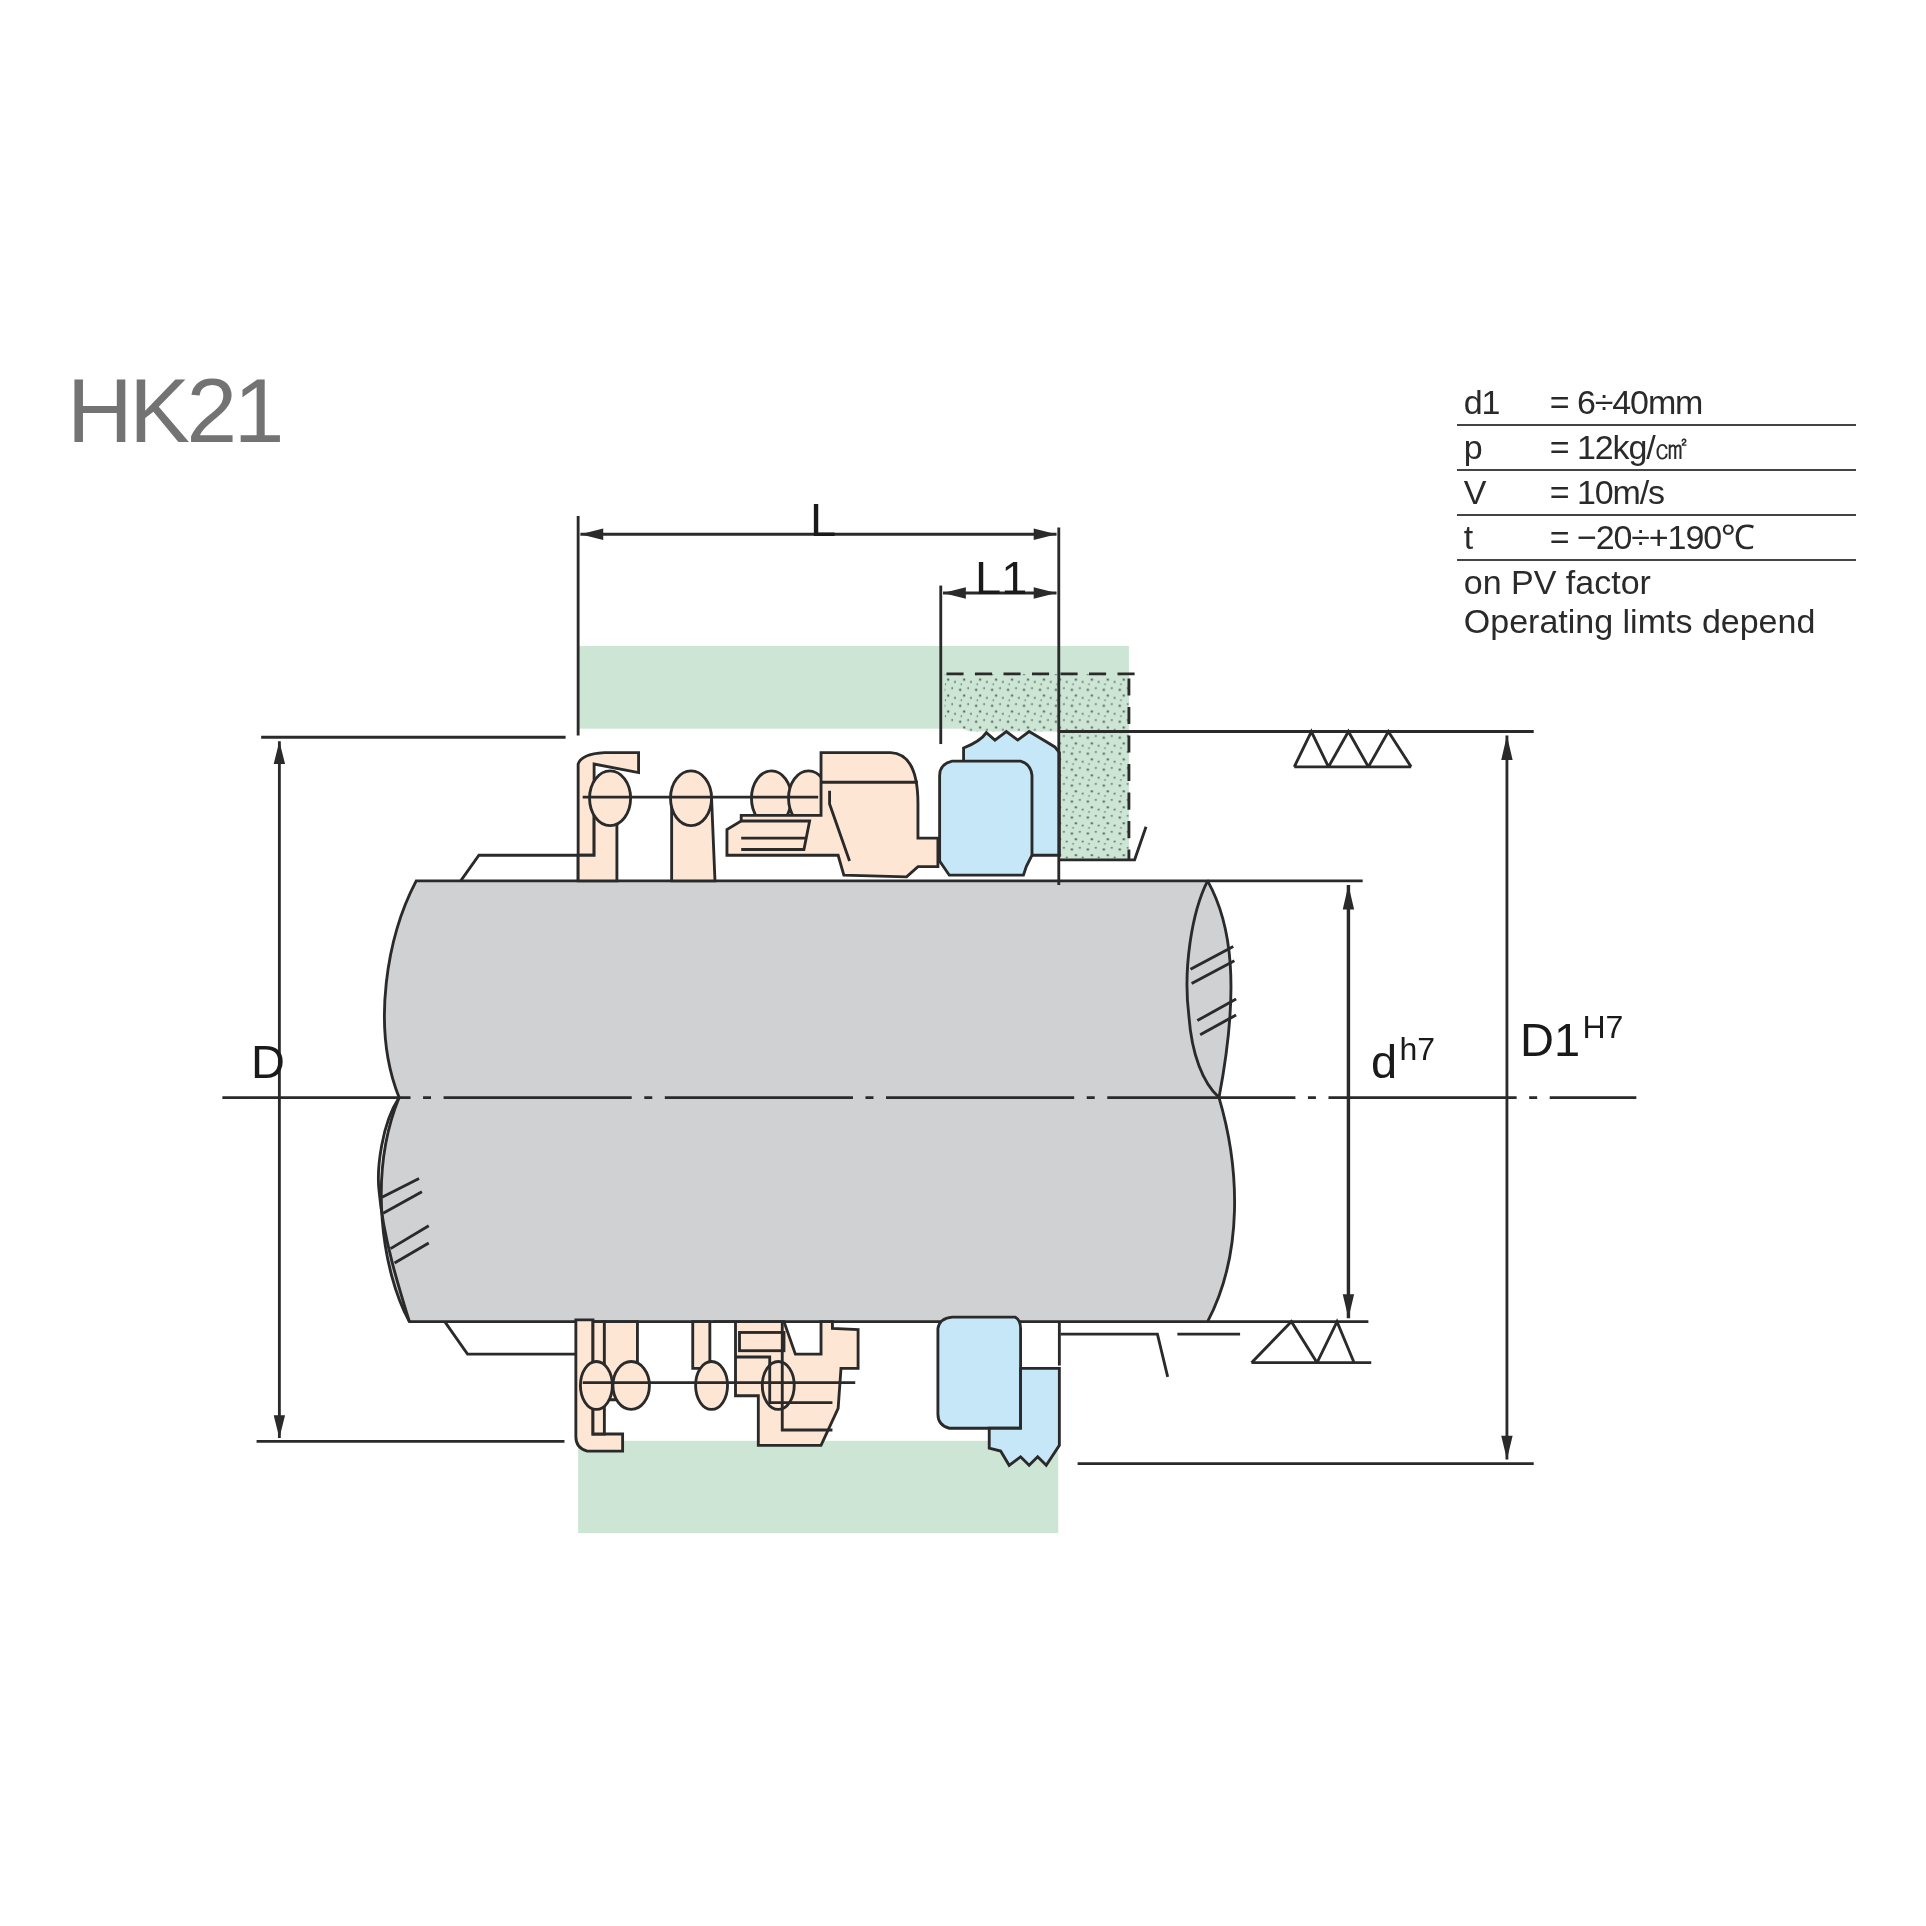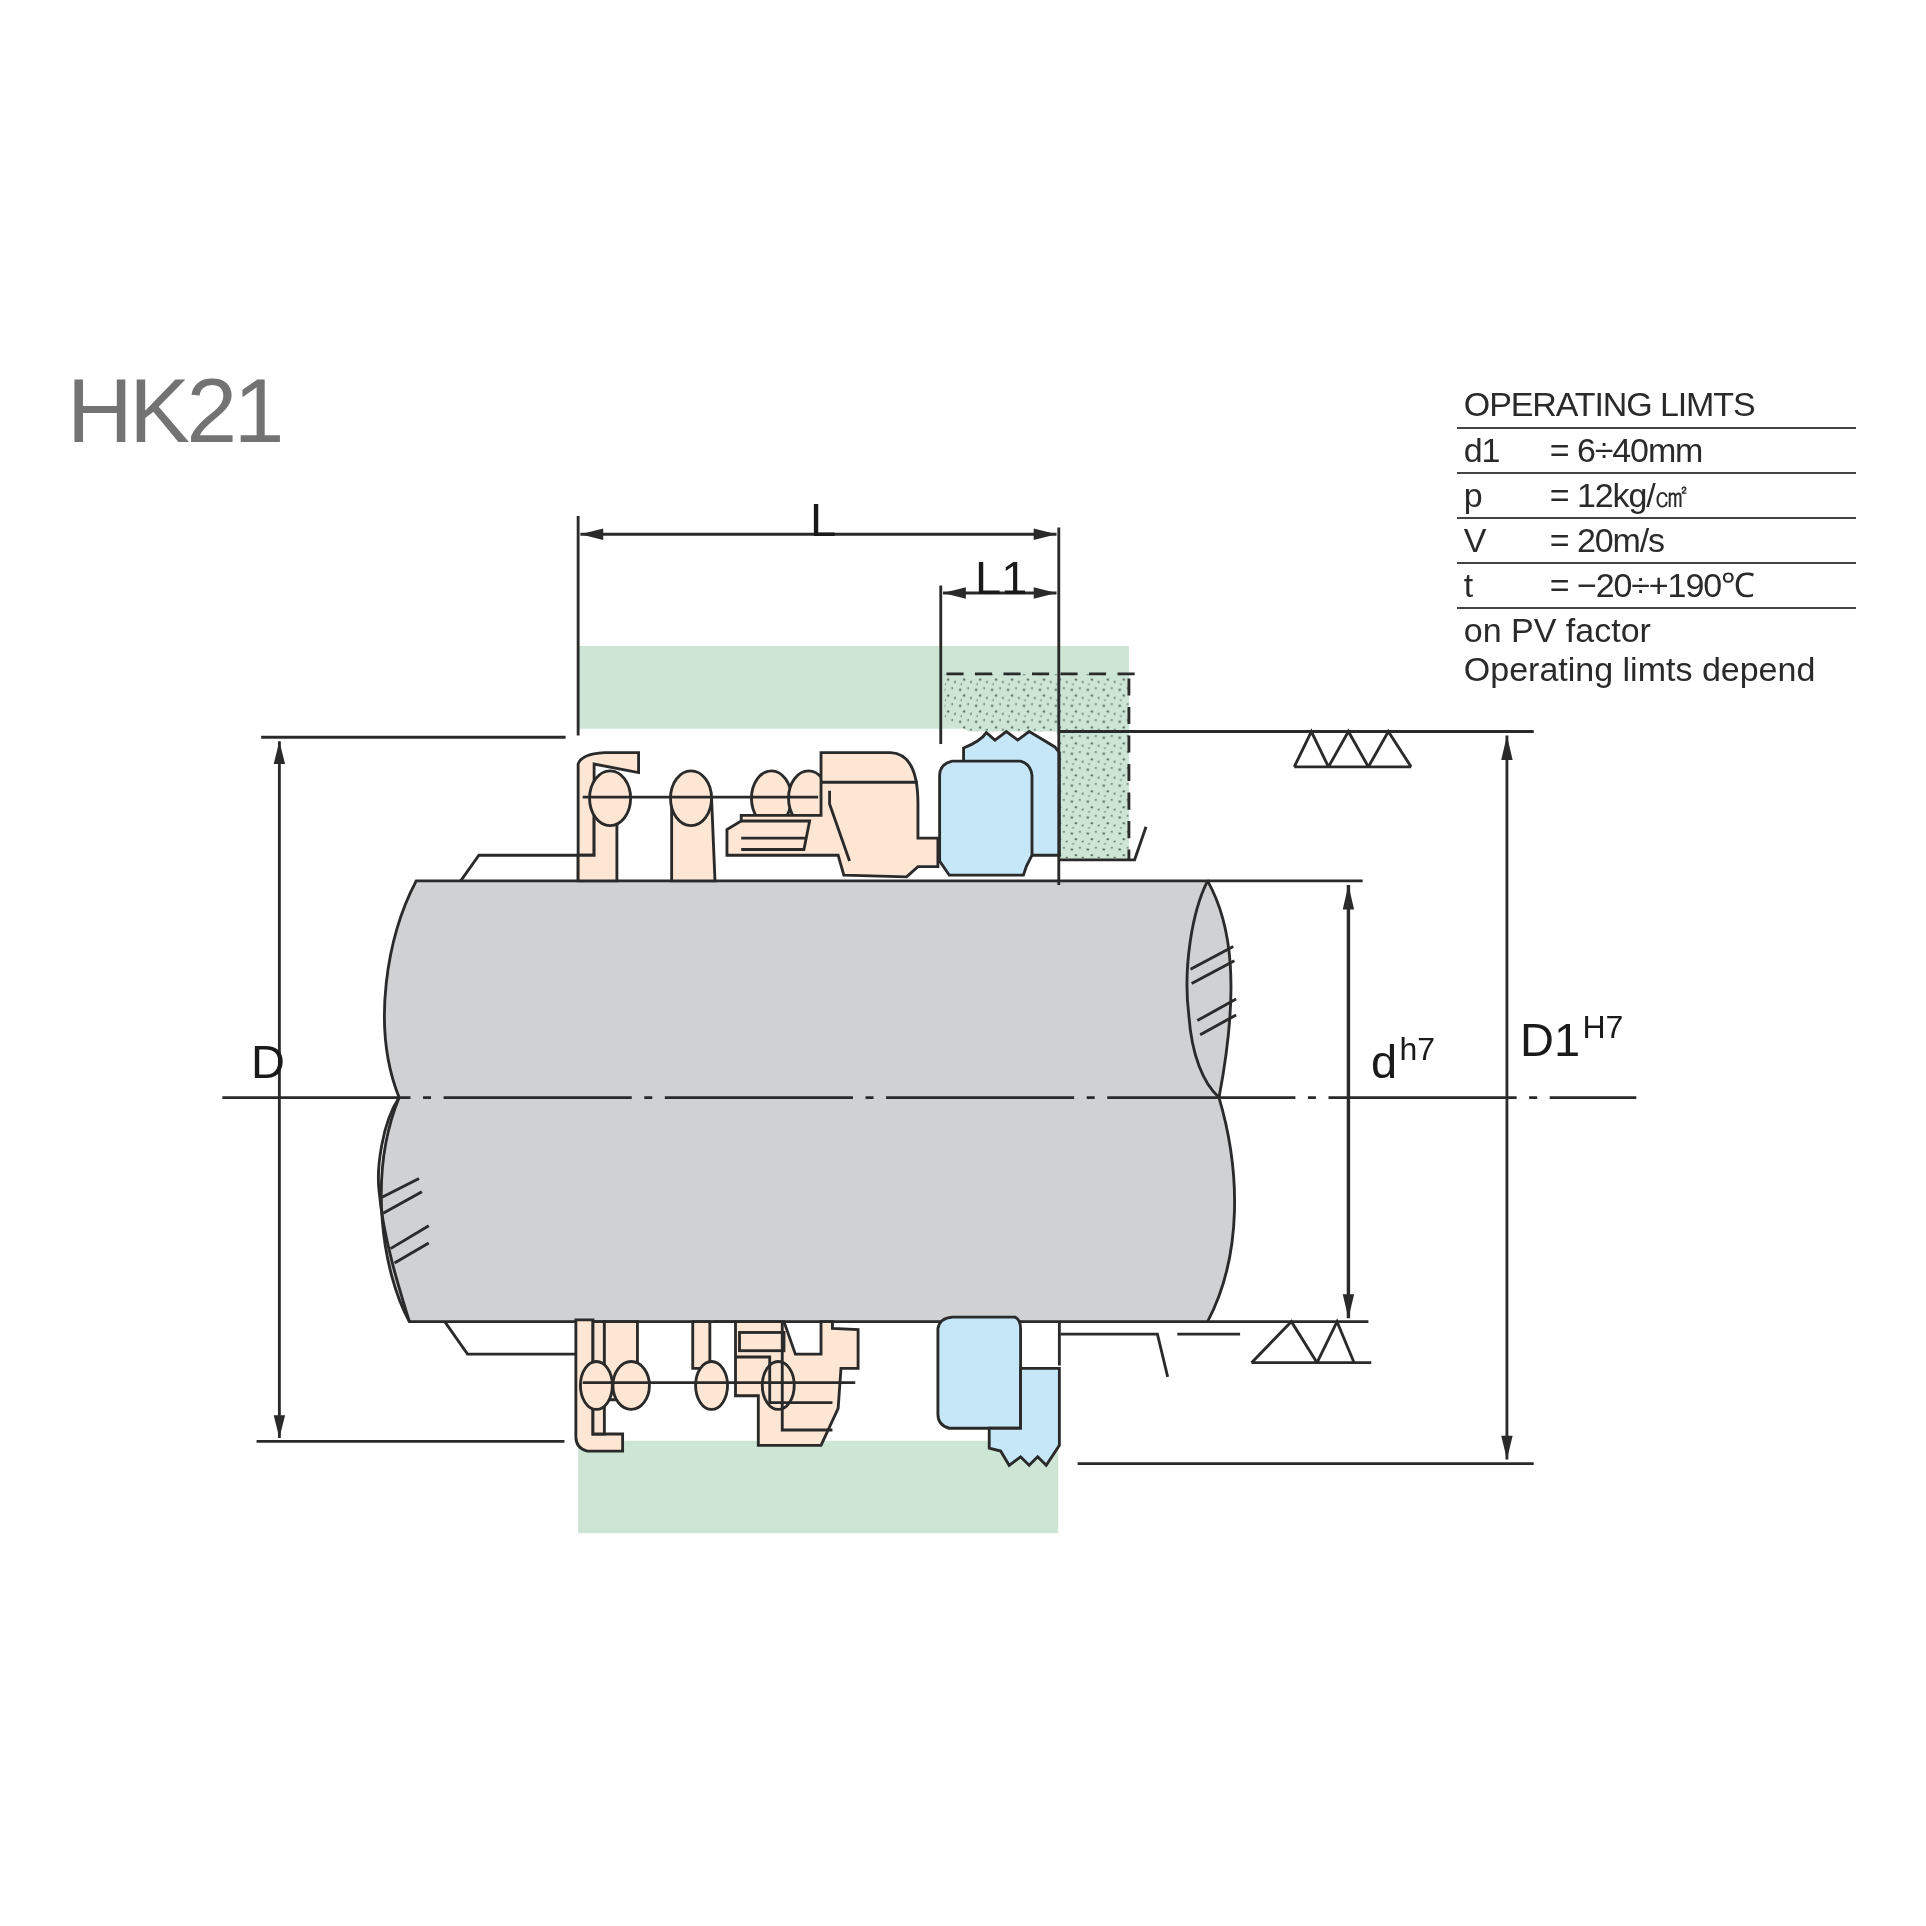--- a/index.html
+++ b/index.html
@@ -132,32 +132,31 @@
   <line x1="2365" y1="1552" x2="2365" y2="2312" stroke="#2a2a2a" stroke-width="6"></line>
   <path d="M2365 1552 L2355 1595 L2375 1595 Z M2365 2312 L2355 2270 L2375 2270 Z" fill="#2a2a2a"></path>
 
   <line x1="2643" y1="1290" x2="2643" y2="2560" stroke="#2a2a2a" stroke-width="5"></line>
   <path d="M2643 1290 L2633 1333 L2653 1333 Z M2643 2560 L2633 2518 L2653 2518 Z" fill="#2a2a2a"></path>
 </svg>
 
 <div class="title">HK21</div>
 
 <div class="limits">
-  <div class="head">OPERATING LIMTS</div>
   <div class="row">
     <span class="k">d1</span>
     <span class="v">= 6÷40mm</span>
   </div>
   <div class="row">
     <span class="k">p</span>
     <span class="v">= 12kg/㎠</span>
   </div>
   <div class="row">
     <span class="k">V</span>
-    <span class="v">= 20m/s</span>
+    <span class="v">= 10m/s</span>
   </div>
   <div class="row">
     <span class="k">t</span>
     <span class="v">= −20÷+190℃</span>
   </div>
   <div class="note">
     <div>on PV factor</div>
     <div>Operating limts depend</div>
   </div>
 </div>

